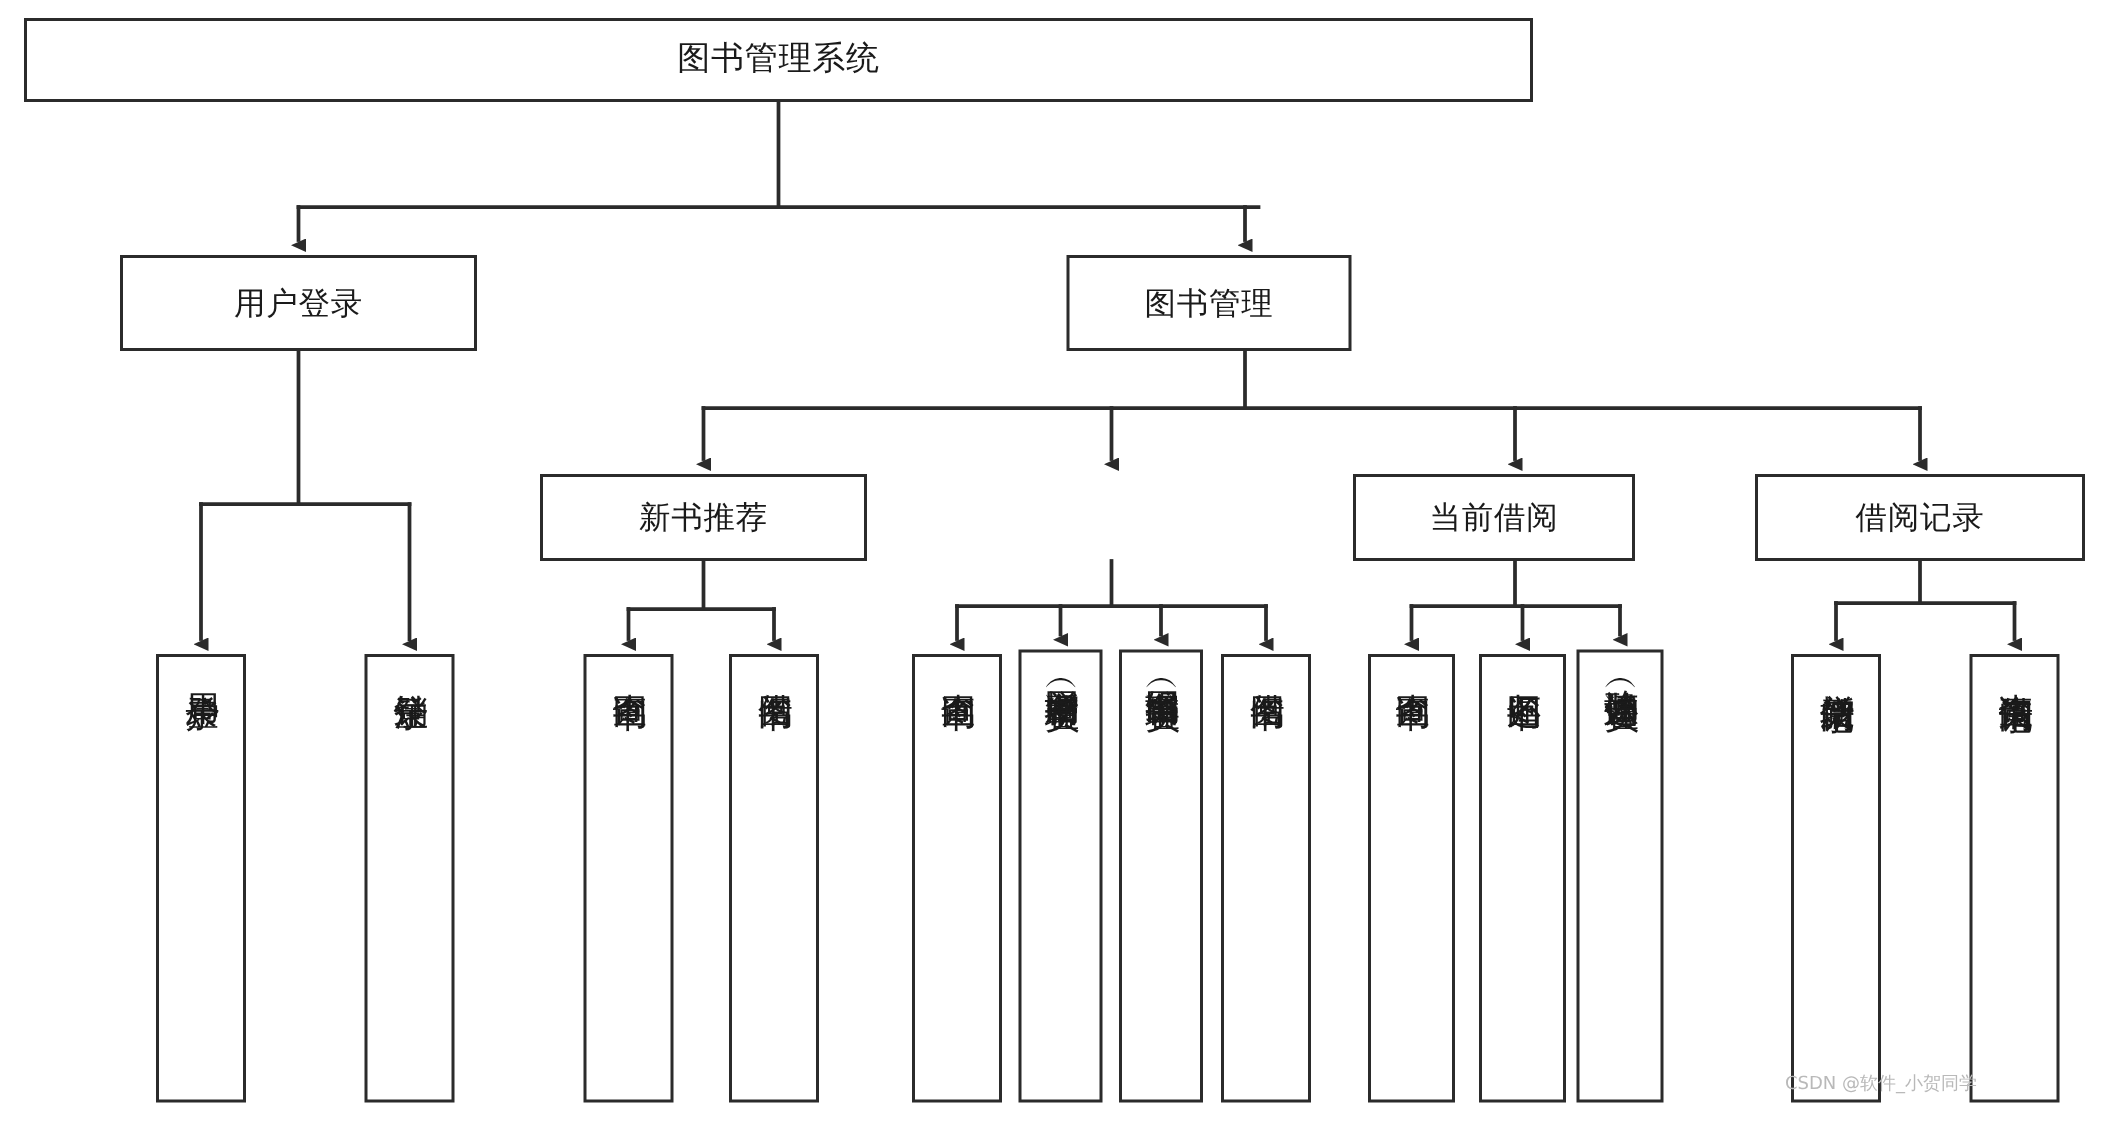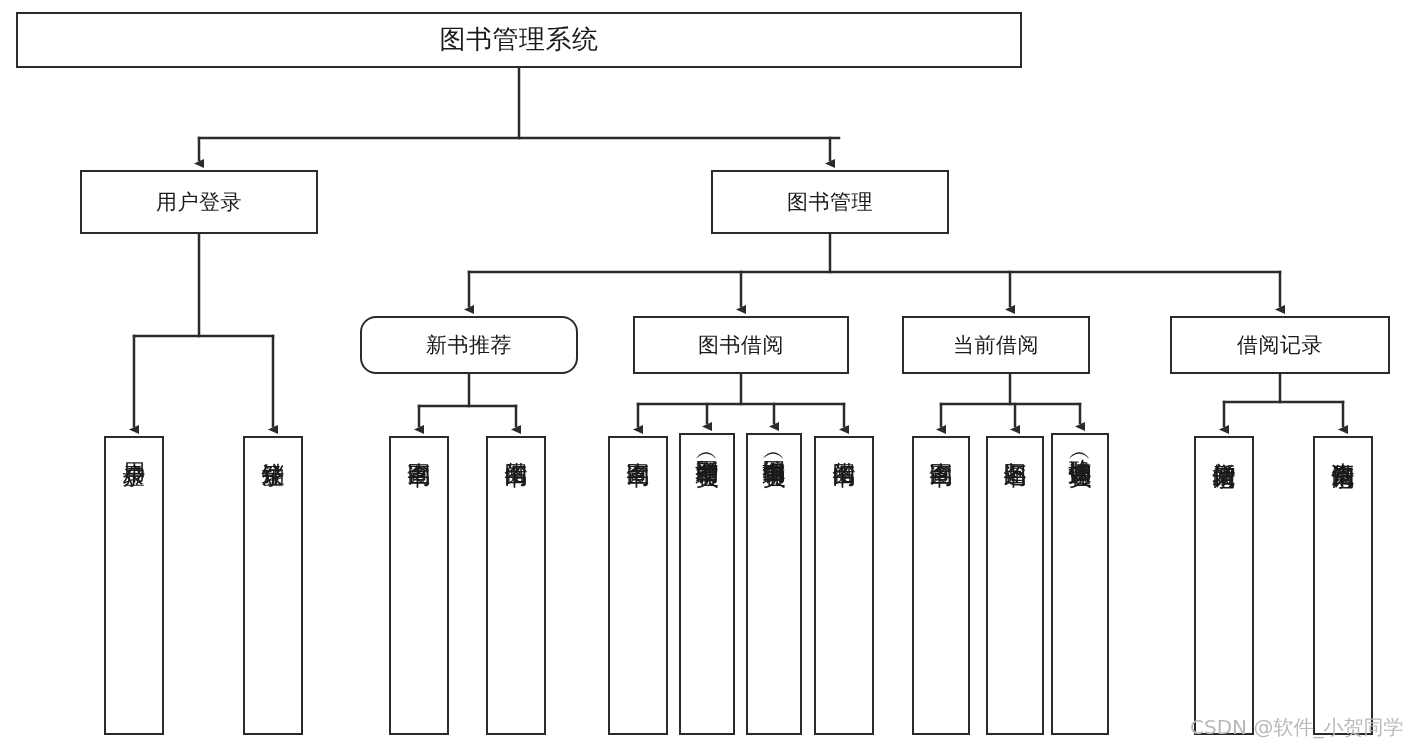--- a/index.html
+++ b/index.html
@@ -41,41 +41,41 @@
     display: block;
     text-align: center;
     line-height: 1.05;
     letter-spacing: 0.5px;
   }
   
   .node.h .label {
     font-size: 21px;
   }
   .node.h.root .label {
-    font-size: 26px;
+    font-size: 22px;
   }
   
   .node.v {
     align-items: flex-start;
     justify-content: center;
     padding-top: 6px;
   }
   .node.v .label {
     writing-mode: vertical-rl;
     text-orientation: upright;
     font-size: 23px;
     line-height: 1.0;
     letter-spacing: 1px;
     white-space: nowrap;
   }
   #watermark {
     position: absolute;
     left: 1190px;
     top: 714px;
-    font-size: 20px;
+    font-size: 12px;
     color: #b9b9b9;
     white-space: nowrap;
     z-index: 5;
     font-family: "DejaVu Sans", "Liberation Sans", sans-serif;
   }
 </style>
 </head>
 <body>
 
 <div id="canvas">
@@ -130,29 +130,26 @@
     </g>
   </svg>
 
   <div class="node h root" style="left:16px; top:12px; width:1006px; height:56px;">
     <span class="label">图书管理系统</span>
   </div>
 
   <div class="node h" style="left:80px; top:170px; width:238px; height:64px;">
     <span class="label">用户登录</span>
   </div>
-  <div class="node h" style="left:711px; top:170px; width:238px; height:64px;">
+  <div class="node h" style="left:711px; top:170px; width:190px; height:64px;">
     <span class="label">图书管理</span>
   </div>
 
-  <div class="node h" style="left:360px; top:316px; width:218px; height:58px;border-radius:16px;">
+  <div class="node h" style="left:360px; top:316px; width:218px; height:58px;">
     <span class="label">新书推荐</span>
-  </div>
-  <div class="node h" style="left:633px; top:316px; width:216px; height:58px;">
-    <span class="label">图书借阅</span>
   </div>
   <div class="node h" style="left:902px; top:316px; width:188px; height:58px;">
     <span class="label">当前借阅</span>
   </div>
   <div class="node h" style="left:1170px; top:316px; width:220px; height:58px;font-family:Liberation Serif, serif;">
     <span class="label">借阅记录</span>
   </div>
 
   <div class="node v" style="left:104px; top:436px; width:60px; height:299px;">
     <span class="label">用户登录</span>

